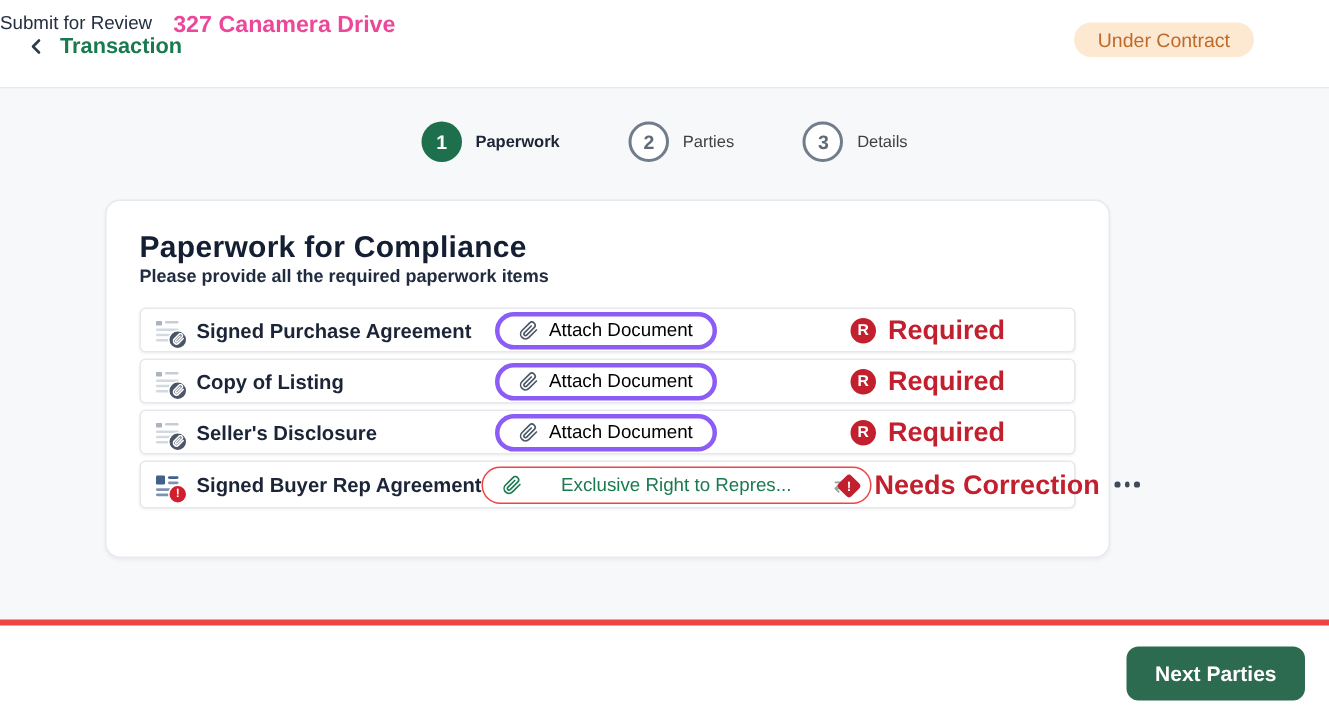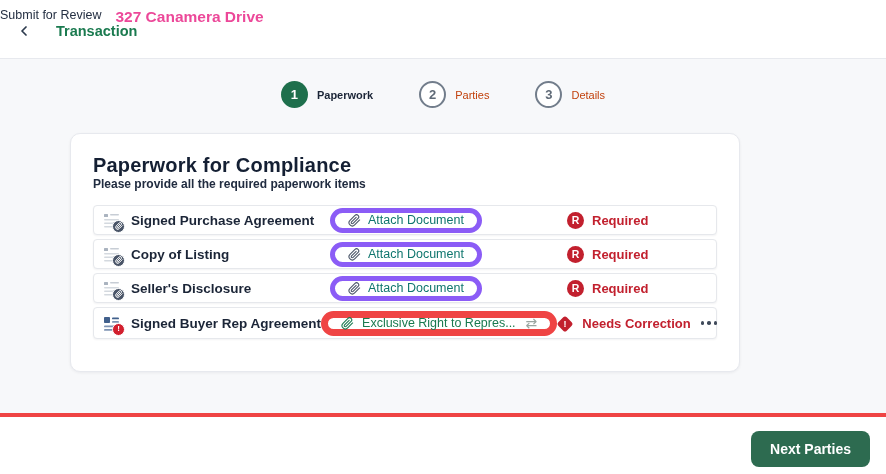--- a/index.html
+++ b/index.html
@@ -12,21 +12,21 @@
     overflow:hidden;
   }
 
   
   .header {
     position:absolute; top:0; left:0; right:0; height:59px;
     background:#ffffff; border-bottom:1px solid #e7e9ee;
   }
   .back-link {
     position:absolute; left:16px; top:0; height:61px;
-    display:flex; align-items:center; gap:24px; cursor:pointer;
+    display:flex; align-items:center; gap:8px; cursor:pointer;
   }
   .back-link svg { stroke:#2c3a4d; }
   .back-label { color:#1a7a4f; font-size:14.5px; font-weight:bold; }
   .header-center {
     position:absolute; left:0; right:0; top:8px;
     display:flex; flex-direction:row; align-items:flex-start; gap:14px;
   }
   .header-subtitle { font-size:12.5px; color:#242f42; }
   .header-title { font-size:15.5px; font-weight:bold; color:#ec4899; }
   .status-pill {
@@ -43,21 +43,21 @@
   .step { display:flex; align-items:center; gap:9px; cursor:pointer; }
   .step-circle {
     width:27px; height:27px; border-radius:50%;
     display:flex; align-items:center; justify-content:center;
     font-size:13px; font-weight:bold;
   }
   .step.active .step-circle { background:#1e6f4c; color:#ffffff; }
   .step.inactive .step-circle { background:#ffffff; border:2px solid #727d8b; color:#5f6a77; }
   .step-label { font-size:11px; }
   .step.active .step-label { color:#1b2537; font-weight:bold; }
-  .step.inactive .step-label { color:#c2410c; }
+  .step.inactive .step-label { color:#404040; }
 
   
   .card {
     position:absolute; left:70px; top:133px; width:670px; height:239px;
     background:#ffffff; border:1px solid #e7e9ee; border-radius:10px;
     box-shadow:0 1px 3px rgba(16,24,40,.06);
     padding:20px 22px;
   }
   .card-title { font-size:20px; font-weight:bold; color:#141f33; letter-spacing:.2px; }
   .card-subtitle { font-size:12px; font-weight:bold; color:#212c40; }
@@ -81,36 +81,36 @@
   .doc-badge.gray { background:#4a5568; }
   .doc-badge.red { background:#d21f2e; }
   .doc-badge svg { display:block; }
   .doc-badge .bang { color:#fff; font-size:8px; font-weight:bold; line-height:1; }
   .item-title { font-size:13.5px; font-weight:bold; color:#1b2537; white-space:nowrap; }
 
   .col-action { width:237px; display:flex; align-items:center; }
   .attach-btn {
     display:inline-flex; align-items:center; gap:7px;
     height:25px; padding:0 13px; border-radius:14px;
-    background:#ffffff; border:5px solid #8b5cf6;
-    font-family:inherit; font-size:12.5px; color:#0f766e; cursor:pointer;
+    background:#ffffff; border:3px solid #8b5cf6;
+    font-family:inherit; font-size:12.5px; color:#000000; cursor:pointer;
     white-space:nowrap;
   }
   .attach-btn svg { stroke:#4a5568; }
-  .attach-btn.green { border:7px solid #ef4444; color:#1a7a4f; gap:8px; }
+  .attach-btn.green { border:1px solid #ef4444; color:#1a7a4f; gap:26px; }
   .attach-btn.green svg.clip { stroke:#1a7a4f; }
   .swap-glyph { color:#9aa5a0; font-size:14px; line-height:1; margin-left:2px; }
 
   .col-status { flex:1; display:flex; align-items:center; gap:8px; }
   .req-circle {
     width:17px; height:17px; border-radius:50%; background:#c2202e;
     color:#ffffff; font-size:10.5px; font-weight:bold;
     display:flex; align-items:center; justify-content:center; flex:0 0 auto;
   }
-  .status-text { font-size:13px; font-weight:bold; color:#c2202e; white-space:nowrap; }
+  .status-text { font-size:18px; font-weight:bold; color:#c2202e; white-space:nowrap; }
   .warn-diamond {
     width:12px; height:12px; background:#c2202e; border-radius:2.5px;
     transform:rotate(45deg); margin:2px 3px 0 2px;
     display:flex; align-items:center; justify-content:center; flex:0 0 auto;
   }
   .warn-diamond span { transform:rotate(-45deg); color:#fff; font-size:9px; font-weight:bold; line-height:1; }
 
   .more-btn {
     margin-left:auto; display:flex; gap:3px; align-items:center;
     background:none; border:none; cursor:pointer; padding:4px 2px;
@@ -136,20 +136,21 @@
   <div class="back-link">
     <svg width="16" height="16" viewBox="0 0 24 24" fill="none" stroke-width="2.6" stroke-linecap="round" stroke-linejoin="round">
         <polyline points="15 18 9 12 15 6"></polyline>
       </svg>
     <span class="back-label">Transaction</span>
   </div>
   <div class="header-center">
     <span class="header-subtitle">Submit for Review</span>
     <span class="header-title">327 Canamera Drive</span>
   </div>
+  <span class="status-pill">Under Contract</span>
 </div>
 
 <div class="stepper">
   <div class="step active">
     <span class="step-circle">1</span>
     <span class="step-label">Paperwork</span>
   </div>
   <div class="step inactive">
     <span class="step-circle">2</span>
     <span class="step-label">Parties</span>

